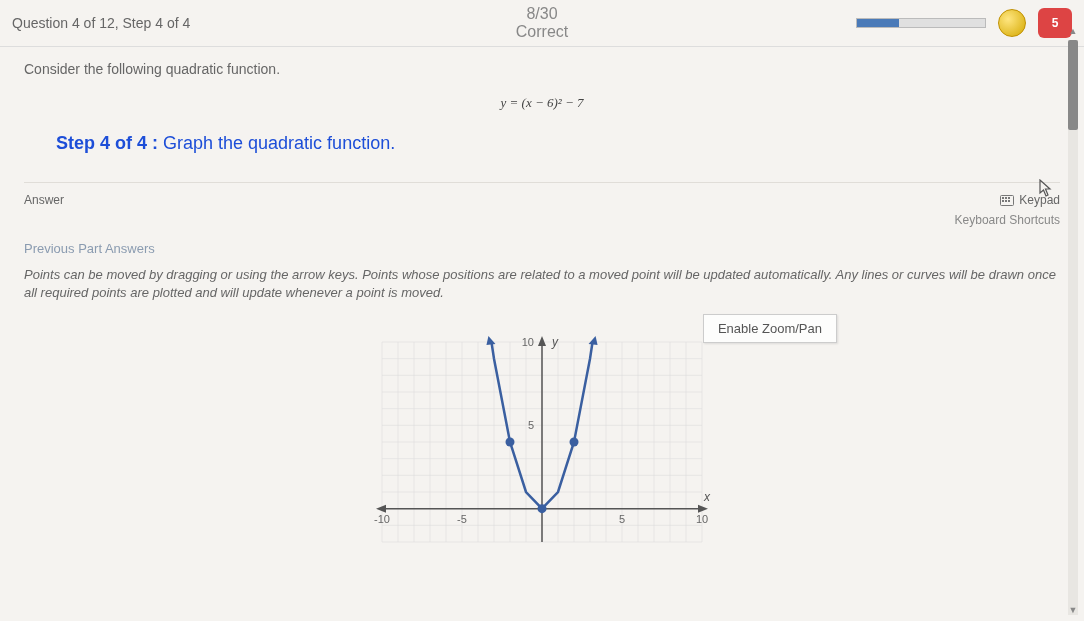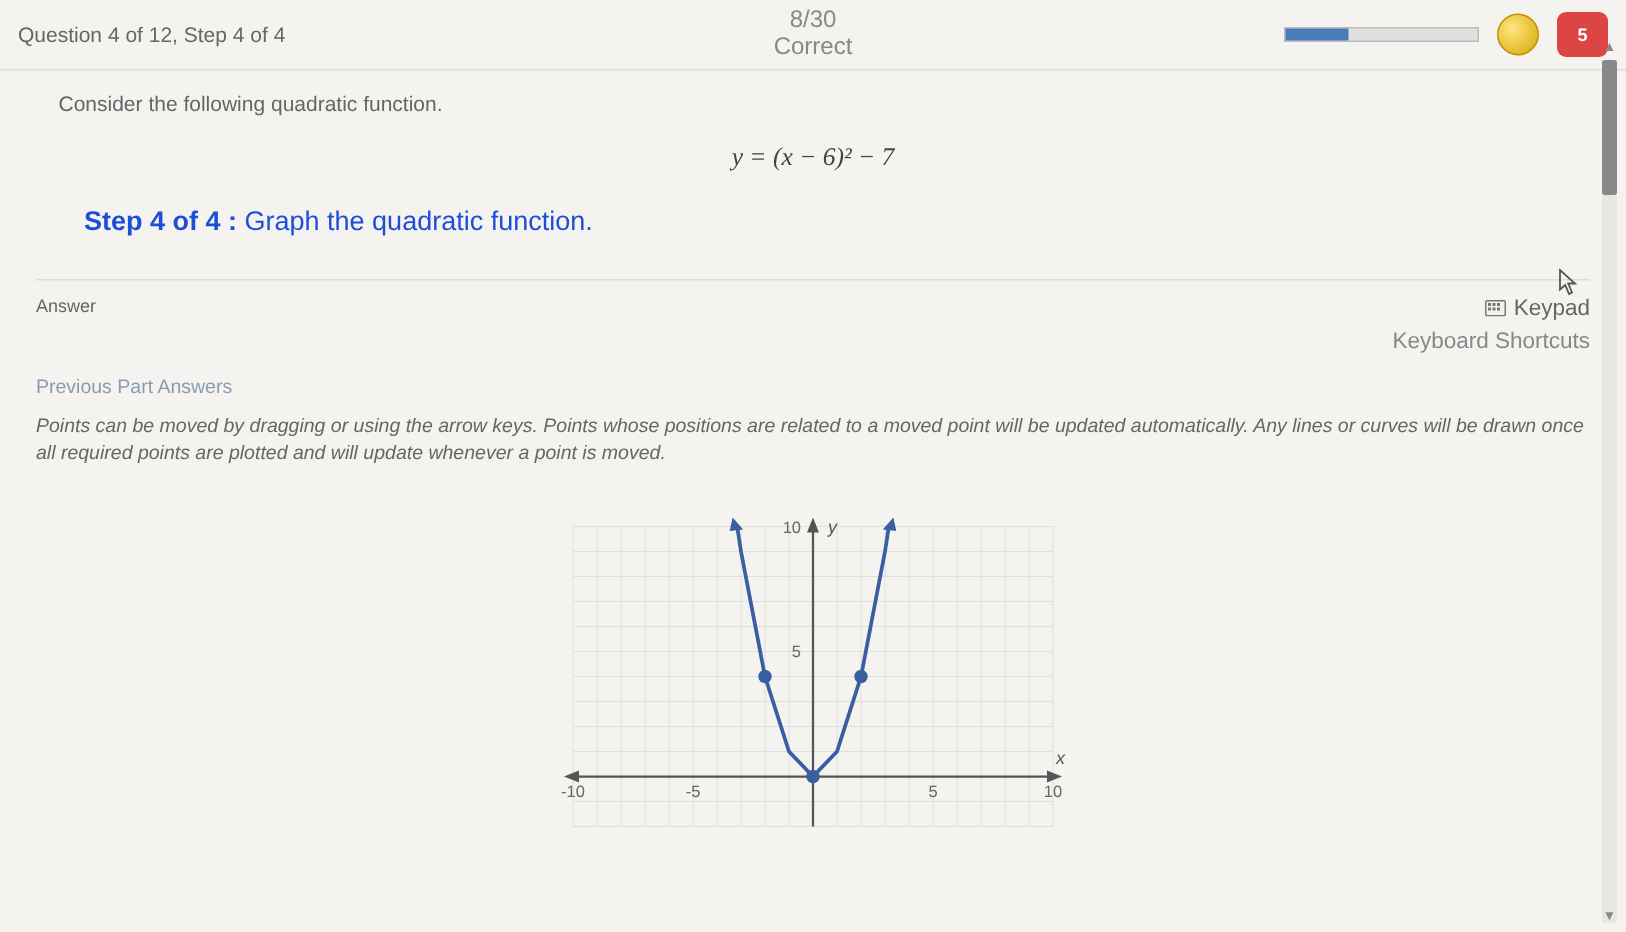--- a/index.html
+++ b/index.html
@@ -71,26 +71,25 @@
       position: relative;
     }
     .content {
       padding: 14px 24px 0 24px;
       position: relative;
     }
     .intro-text {
       font-size: 14px;
       color: #666;
       margin-bottom: 16px;
-      margin-left: 15px;
     }
     .equation {
       text-align: center;
       font-family: 'Times New Roman', serif;
-      font-size: 17px;
+      font-size: 13px;
       font-style: italic;
       color: #444;
       margin: 18px 0 22px 0;
     }
     .step-text {
       font-size: 18px;
       color: #1d4ed8;
       margin-bottom: 28px;
       margin-left: 32px;
     }
@@ -103,21 +102,21 @@
       padding-top: 10px;
       margin-bottom: 10px;
     }
     .answer-label {
       font-size: 12px;
       color: #666;
       text-align: center;
     }
     .right-links {
       text-align: right;
-      font-size: 15px;
+      font-size: 12px;
     }
     .keypad-link { color: #666; cursor: pointer; display: inline-flex; align-items: center; gap: 5px; }
     .keypad-icon-svg { width: 14px; height: 11px; }
     .shortcuts-link { color: #888; cursor: pointer; margin-top: 4px; display: block; }
     .prev-link { color: #8a9bb0; font-size: 13px; cursor: pointer; display: block; text-align: left; margin: 14px 0 10px 0; }
     .cursor-icon { position: absolute; right: 30px; top: 132px; font-size: 16px; color: #555; pointer-events: none; }
     .instructions {
       font-size: 13px;
       color: #666;
       line-height: 1.4;
@@ -230,20 +229,21 @@
       </span>
       <span class="shortcuts-link">Keyboard Shortcuts</span>
     </div>
   </div>
 
   <span class="prev-link">Previous Part Answers</span>
 
   <p class="instructions">Points can be moved by dragging or using the arrow keys. Points whose positions are related to a moved point will be updated automatically. Any lines or curves will be drawn once all required points are plotted and will update whenever a point is moved.</p>
 
   <div class="graph-area">
+    <button class="zoom-btn">Enable Zoom/Pan</button>
     <svg class="graph-svg" width="360" height="240" viewBox="0 0 360 240" id="graph-svg">
         <line x1="20" y1="220" x2="20" y2="20" stroke="#ddd" stroke-width="0.6"></line>
         <line x1="36" y1="220" x2="36" y2="20" stroke="#ddd" stroke-width="0.6"></line>
         <line x1="52" y1="220" x2="52" y2="20" stroke="#ddd" stroke-width="0.6"></line>
         <line x1="68" y1="220" x2="68" y2="20" stroke="#ddd" stroke-width="0.6"></line>
         <line x1="84" y1="220" x2="84" y2="20" stroke="#ddd" stroke-width="0.6"></line>
         <line x1="100" y1="220" x2="100" y2="20" stroke="#ddd" stroke-width="0.6"></line>
         <line x1="116" y1="220" x2="116" y2="20" stroke="#ddd" stroke-width="0.6"></line>
         <line x1="132" y1="220" x2="132" y2="20" stroke="#ddd" stroke-width="0.6"></line>
         <line x1="148" y1="220" x2="148" y2="20" stroke="#ddd" stroke-width="0.6"></line>

